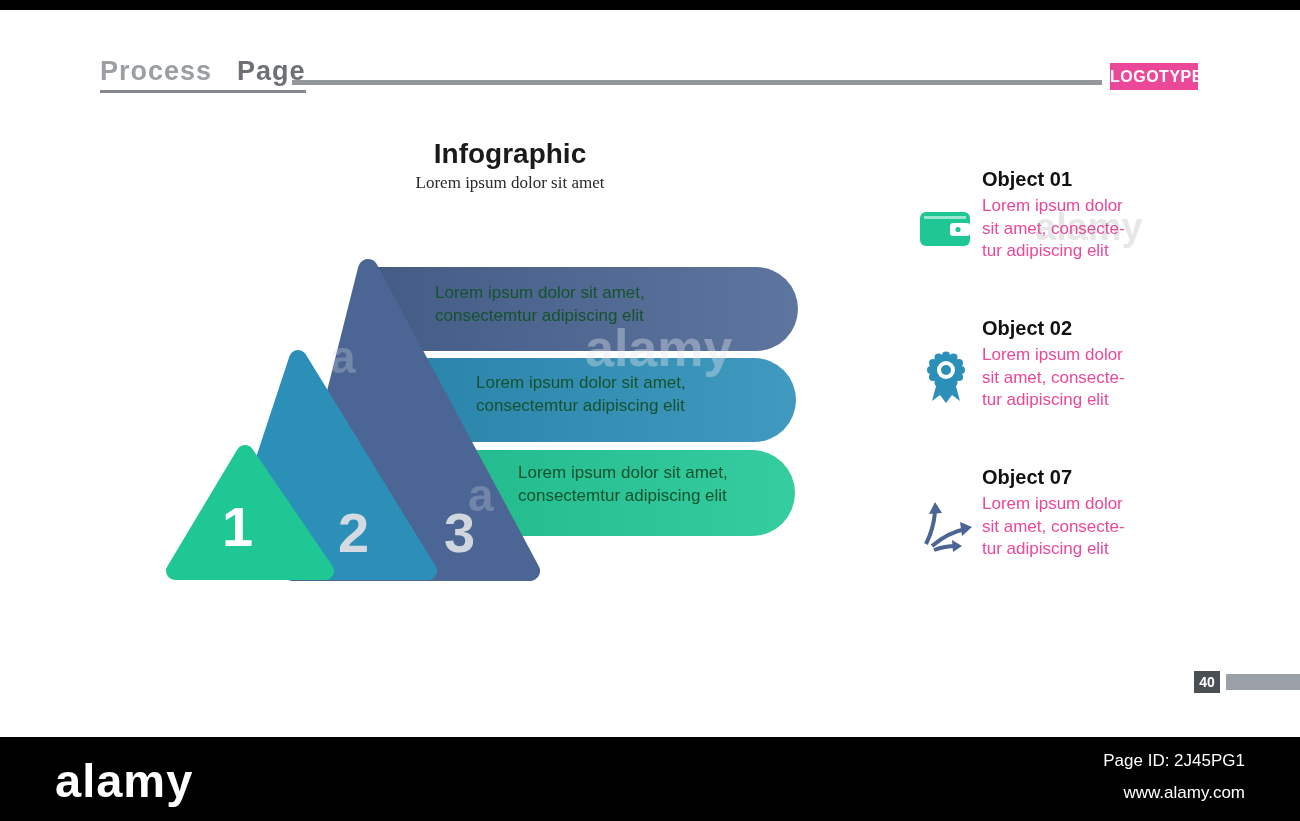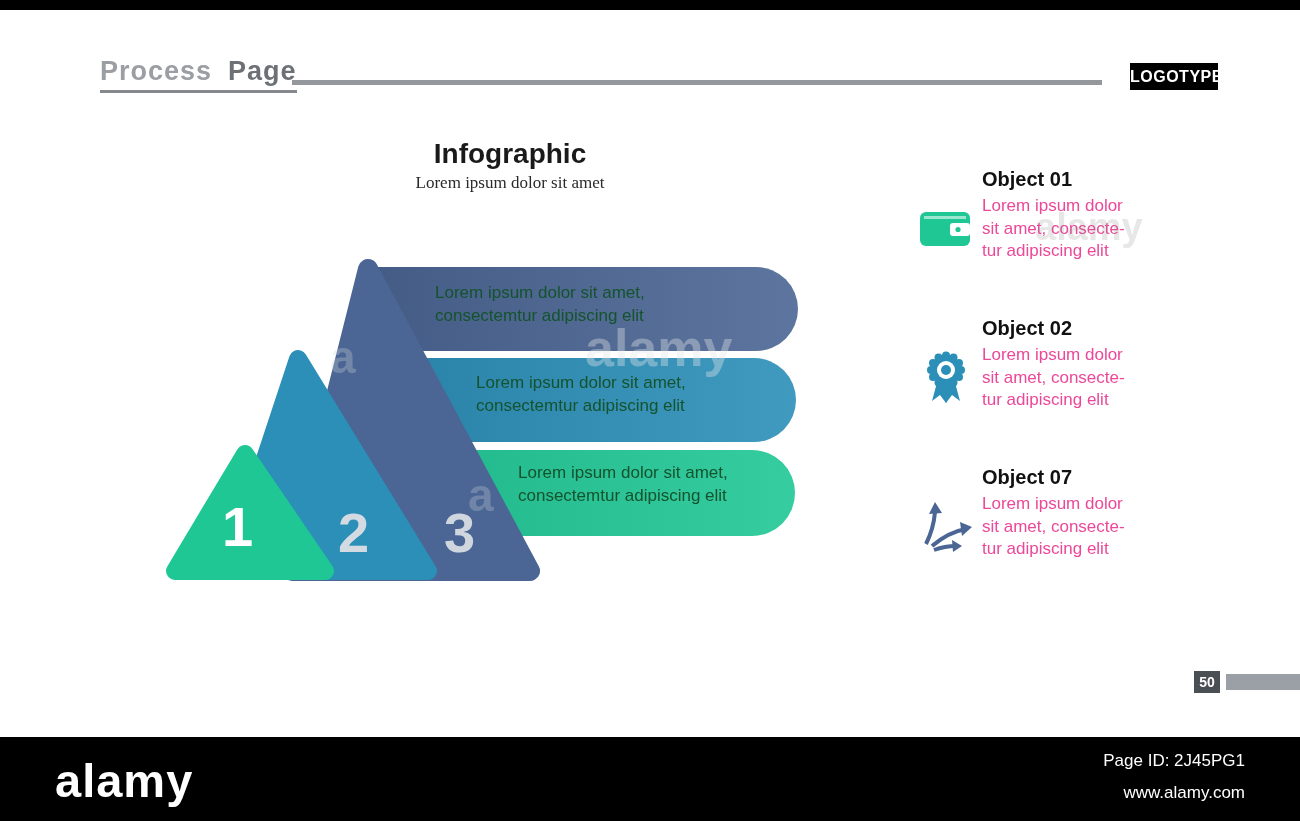--- a/index.html
+++ b/index.html
@@ -4,23 +4,23 @@
 <style>
   * { margin:0; padding:0; box-sizing:border-box; }
   body { background:#fff; font-family:"Liberation Sans", sans-serif; }
   .canvas { position:relative; width:1300px; height:821px; background:#ffffff; overflow:hidden; }
 
   .top-strip { position:absolute; left:0; top:0; width:1300px; height:10px; background:#000; }
 
   
   .header-title { position:absolute; left:100px; top:56px; font-size:27px; font-weight:bold; letter-spacing:1px; padding-bottom:3px; border-bottom:3px solid #85898e; }
   .header-title .light { color:#9b9ea3; }
-  .header-title .dark { color:#6d7176; margin-left:16px; }
+  .header-title .dark { color:#6d7176; margin-left:25px; }
   .header-line { position:absolute; left:292px; top:80px; width:810px; height:5px; background:#94989d; }
-  .logotype { position:absolute; left:1110px; top:63px; width:88px; height:27px; background:#000000; color:#fff; font-size:16px; font-weight:bold; text-align:center; line-height:27px; letter-spacing:0.5px;margin-left:20px; }
+  .logotype { position:absolute; left:1110px; top:63px; width:88px; height:27px; background:#ec4899; color:#fff; font-size:16px; font-weight:bold; text-align:center; line-height:27px; letter-spacing:0.5px; }
 
   
   .info-title { position:absolute; left:300px; top:138px; width:420px; text-align:center; font-size:28px; font-weight:bold; color:#1a1a1a; }
   .info-subtitle { position:absolute; left:300px; top:173px; width:420px; text-align:center; font-size:17px; color:#2a2a2a; font-family:"Liberation Serif", serif; }
 
   
   .pyramid { position:absolute; left:150px; top:255px; }
 
   
   .bar-text { position:absolute; color:#14532d; font-size:17px; line-height:1.35; white-space:pre-line; }
@@ -161,21 +161,21 @@
     <div class="object-text">Lorem ipsum dolor
 sit amet, consecte-
 tur adipiscing elit</div>
   </div>
 
   <div class="wm wm-center">alamy</div>
   <div class="wm wm-a1">a</div>
   <div class="wm wm-a2">a</div>
   <div class="wm wm-right">alamy</div>
 
-  <div class="page-num">50</div>
+  <div class="page-num">40</div>
   <div class="page-bar"></div>
 
   <div class="footer">
     <div class="brand">alamy</div>
     <div class="image-id">Page ID: 2J45PG1</div>
     <div class="website">www.alamy.com</div>
   </div>
 
 </div>
 

